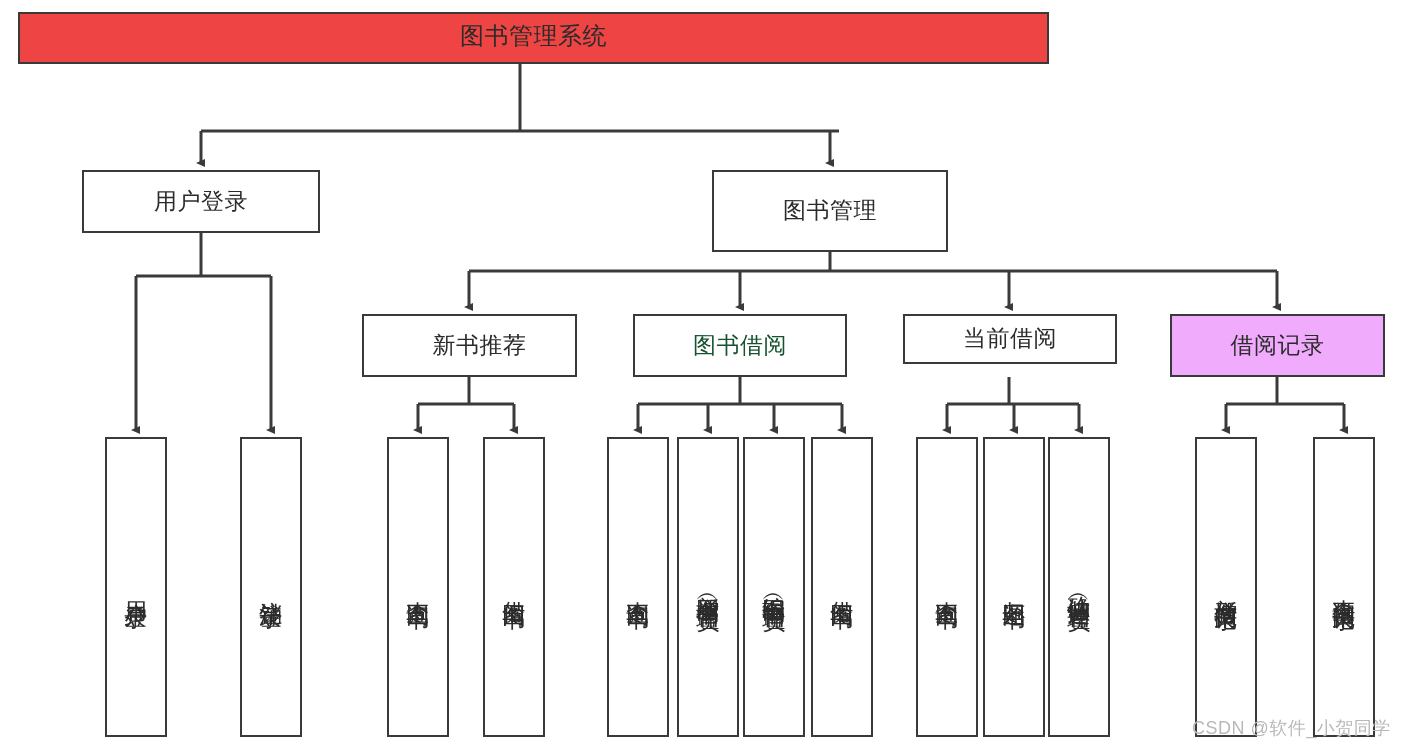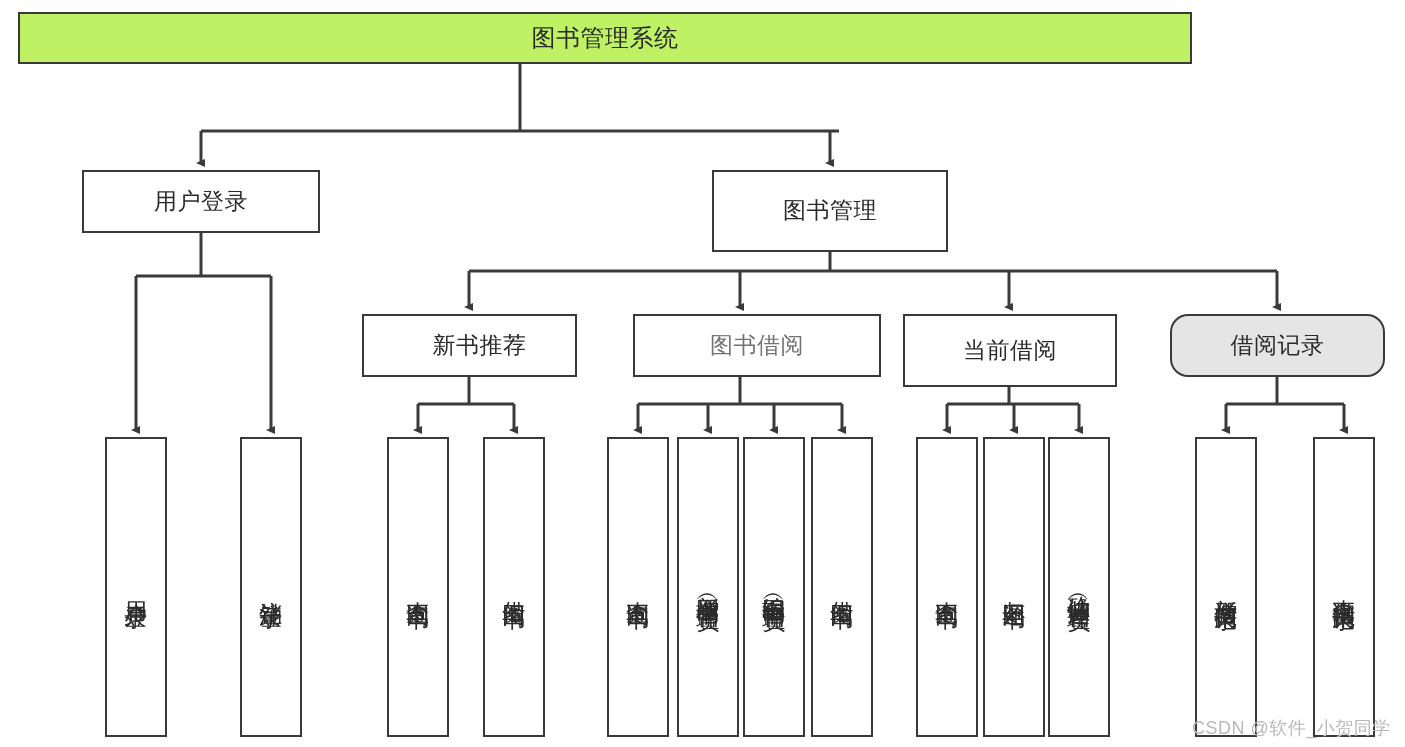--- a/index.html
+++ b/index.html
@@ -122,41 +122,41 @@
       <path d="M1014,404 L1014,430" marker-end="url(#arrow)"></path>
       <path d="M1079,404 L1079,430" marker-end="url(#arrow)"></path>
 
       <path d="M1277,377 L1277,404"></path>
       <path d="M1226,404 L1344,404"></path>
       <path d="M1226,404 L1226,430" marker-end="url(#arrow)"></path>
       <path d="M1344,404 L1344,430" marker-end="url(#arrow)"></path>
     </g>
   </svg>
 
-  <div class="node horiz root" style="left: 18px; top: 12px; width: 1174px; height: 52px; border-color: rgb(58, 58, 58); color: rgb(43, 43, 43); background: #bef264;">
+  <div class="node horiz root" style="left: 18px; top: 12px; width: 1031px; height: 52px; border-color: rgb(58, 58, 58); color: rgb(43, 43, 43); background: #ef4444; font-family: Liberation Mono, monospace;">
     <span class="label">图书管理系统</span>
   </div>
 
   <div class="node horiz" style="left: 82px; top: 170px; width: 238px; height: 63px; border-color: rgb(58, 58, 58); color: rgb(43, 43, 43); background: rgb(255, 255, 255);">
     <span class="label">用户登录</span>
   </div>
   <div class="node horiz" style="left: 712px; top: 170px; width: 236px; height: 82px; border-color: rgb(58, 58, 58); color: rgb(43, 43, 43); background: rgb(255, 255, 255);">
     <span class="label">图书管理</span>
   </div>
 
   <div class="node horiz" style="left: 362px; top: 314px; width: 215px; height: 63px; border-color: rgb(58, 58, 58); color: rgb(43, 43, 43); background: rgb(255, 255, 255); padding-left: 20px;">
     <span class="label">新书推荐</span>
   </div>
-  <div class="node horiz" style="left: 633px; top: 314px; width: 248px; height: 63px; border-color: rgb(58, 58, 58); color: #737373; background: rgb(255, 255, 255);">
+  <div class="node horiz" style="left: 633px; top: 314px; width: 214px; height: 63px; border-color: rgb(58, 58, 58); color: #14532d; background: rgb(255, 255, 255);">
     <span class="label">图书借阅</span>
   </div>
-  <div class="node horiz" style="left: 903px; top: 314px; width: 214px; height: 73px; border-color: rgb(58, 58, 58); color: rgb(43, 43, 43); background: rgb(255, 255, 255);">
+  <div class="node horiz" style="left: 903px; top: 314px; width: 214px; height: 50px; border-color: rgb(58, 58, 58); color: rgb(43, 43, 43); background: rgb(255, 255, 255);">
     <span class="label">当前借阅</span>
   </div>
-  <div class="node horiz" style="left: 1170px; top: 314px; width: 215px; height: 63px; border-color: rgb(58, 58, 58); color: rgb(43, 43, 43); background: #e5e5e5; border-radius: 18px;">
+  <div class="node horiz" style="left: 1170px; top: 314px; width: 215px; height: 63px; border-color: rgb(58, 58, 58); color: rgb(43, 43, 43); background: #f0abfc;">
     <span class="label">借阅记录</span>
   </div>
 
   <div class="node vert" style="left: 105px; top: 437px; width: 62px; height: 300px; border-color: rgb(58, 58, 58); color: rgb(43, 43, 43); background: rgb(255, 255, 255);">
     <span class="label">用户登录</span>
   </div>
   <div class="node vert" style="left: 240px; top: 437px; width: 62px; height: 300px; border-color: rgb(58, 58, 58); color: rgb(43, 43, 43); background: rgb(255, 255, 255);">
     <span class="label">注销登录</span>
   </div>
   <div class="node vert" style="left: 387px; top: 437px; width: 62px; height: 300px; border-color: rgb(58, 58, 58); color: rgb(43, 43, 43); background: rgb(255, 255, 255);">

